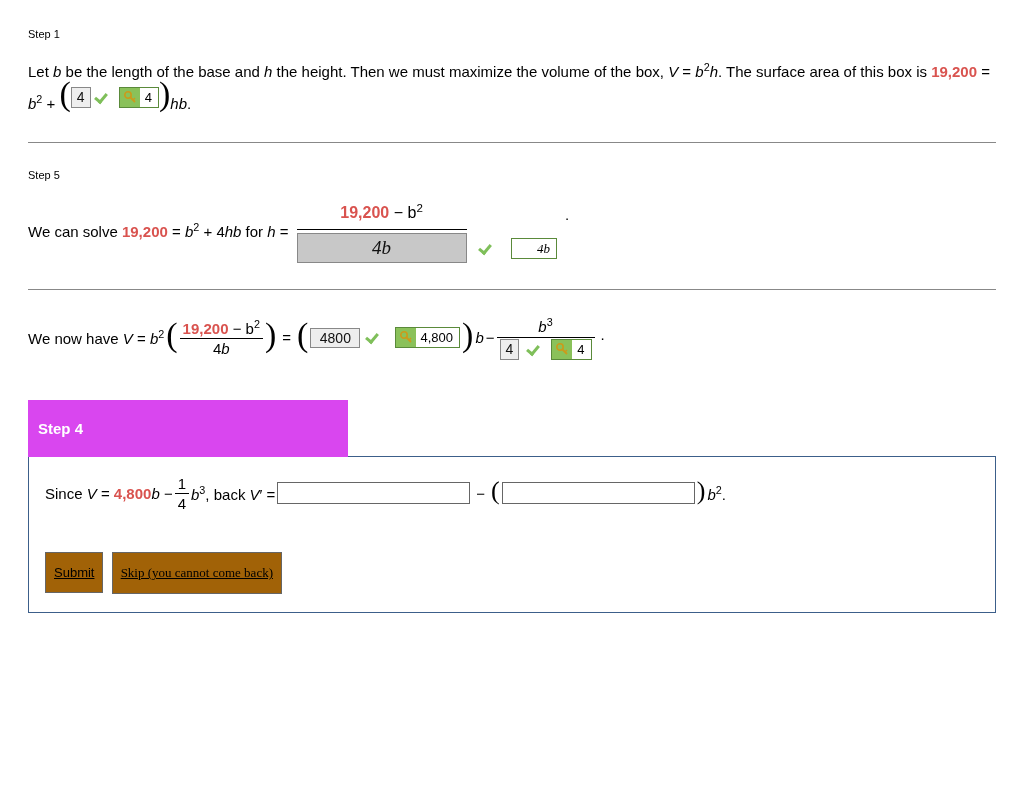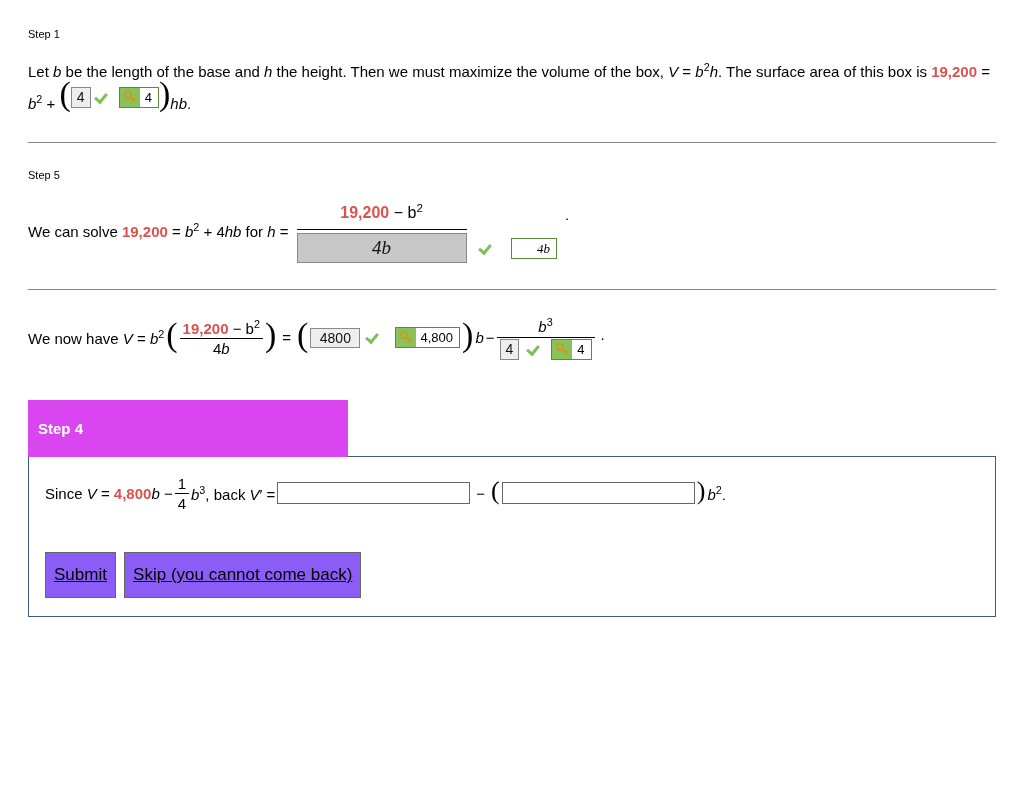--- a/index.html
+++ b/index.html
@@ -151,29 +151,29 @@
     min-width: 320px;
     margin-bottom: 0;
   }
   .step4-box {
     border: 1.5px solid #3c5f8a;
     padding: 18px 16px 18px 16px;
     margin-top: -1px;
   }
   .btn {
     border: 1px solid #666;
-    background: #8b5cf6;
-    font-size: 17px;
+    background: #a16207;
+    font-size: 13px;
     padding: 12px 8px;
     text-decoration: underline;
     color: #000;
     cursor: pointer;
     font-family: inherit;
   }
-  .btn + .btn { margin-left: 4px; }
+  .btn + .btn { margin-left: 4px; font-family: Liberation Serif, serif; }
   .action-row { margin-top: 40px; }
 
   .inline-row {
     display: flex;
     align-items: center;
     flex-wrap: wrap;
     gap: 2px;
     row-gap: 6px;
   }
   .vam { display:inline-flex; align-items:center; }

